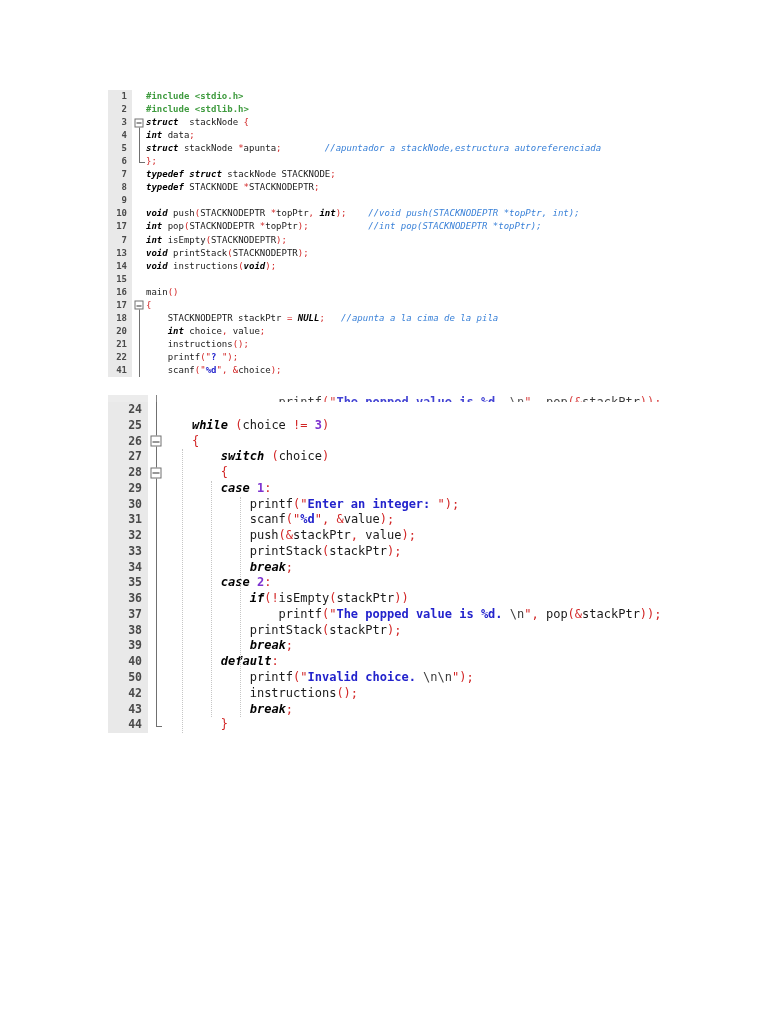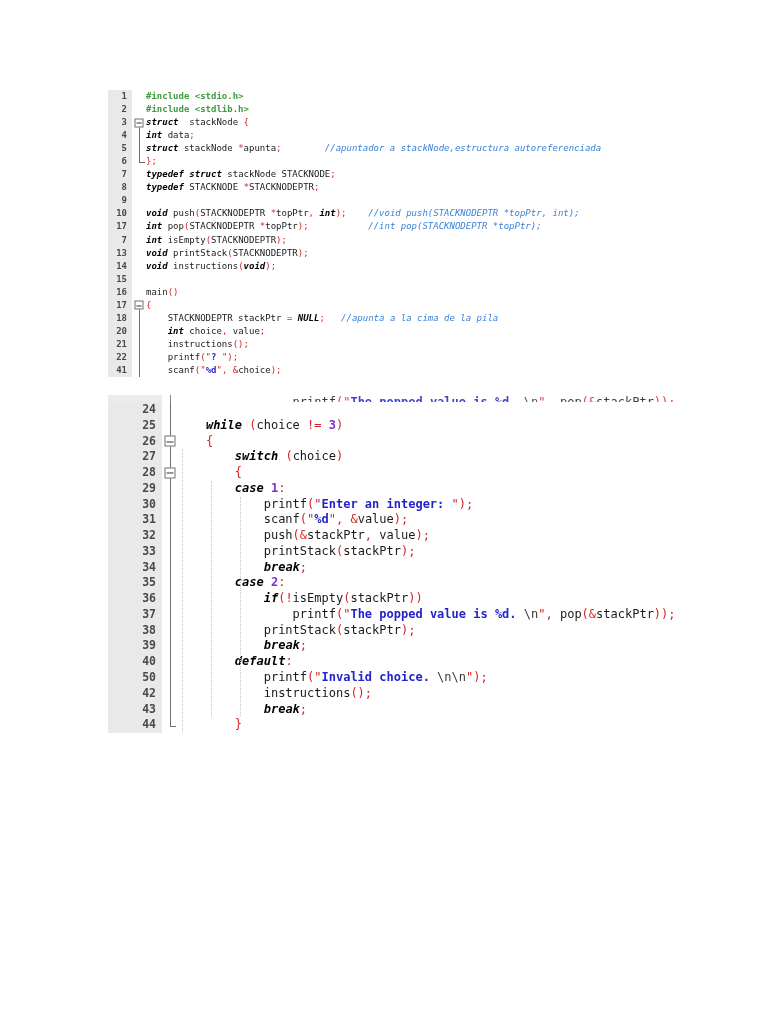--- a/index.html
+++ b/index.html
@@ -10,21 +10,21 @@
   }
   .block{position:absolute;left:108px;background:#ffffff;}
   #block1{top:90px;font-size:9px;line-height:13.05px;}
   #block2{top:395px;font-size:12px;line-height:15.76px;}
   .row{display:flex;align-items:stretch;}
   .ln{
     background:var(--gutterBg,#e9e9e9);color:var(--lineNum,#4a4a4a);
     font-weight:bold;text-align:right;box-sizing:border-box;flex:none;
   }
   #block1 .ln{width:24px;padding-right:5px;font-size:9px;}
-  #block2 .ln{width:54px;padding-right:6px;font-size:11.5px;}
+  #block2 .ln{width:40px;padding-right:6px;font-size:11.5px;}
   .fold{position:relative;flex:none;background:#fff;}
   #block1 .fold{width:14px;}
   #block2 .fold{width:15px;}
   .code{white-space:pre;flex:none;}
   
   .tk-n{color:#1a1a1a;}
   .tk-k{color:#000000;font-weight:bold;font-style:italic;}
   .tk-p{color:var(--punct,#d22525);}
   .tk-g{color:var(--preproc,#3f9b3f);font-weight:bold;}
   .tk-c{color:var(--comment,#3b82d8);font-style:italic;}

